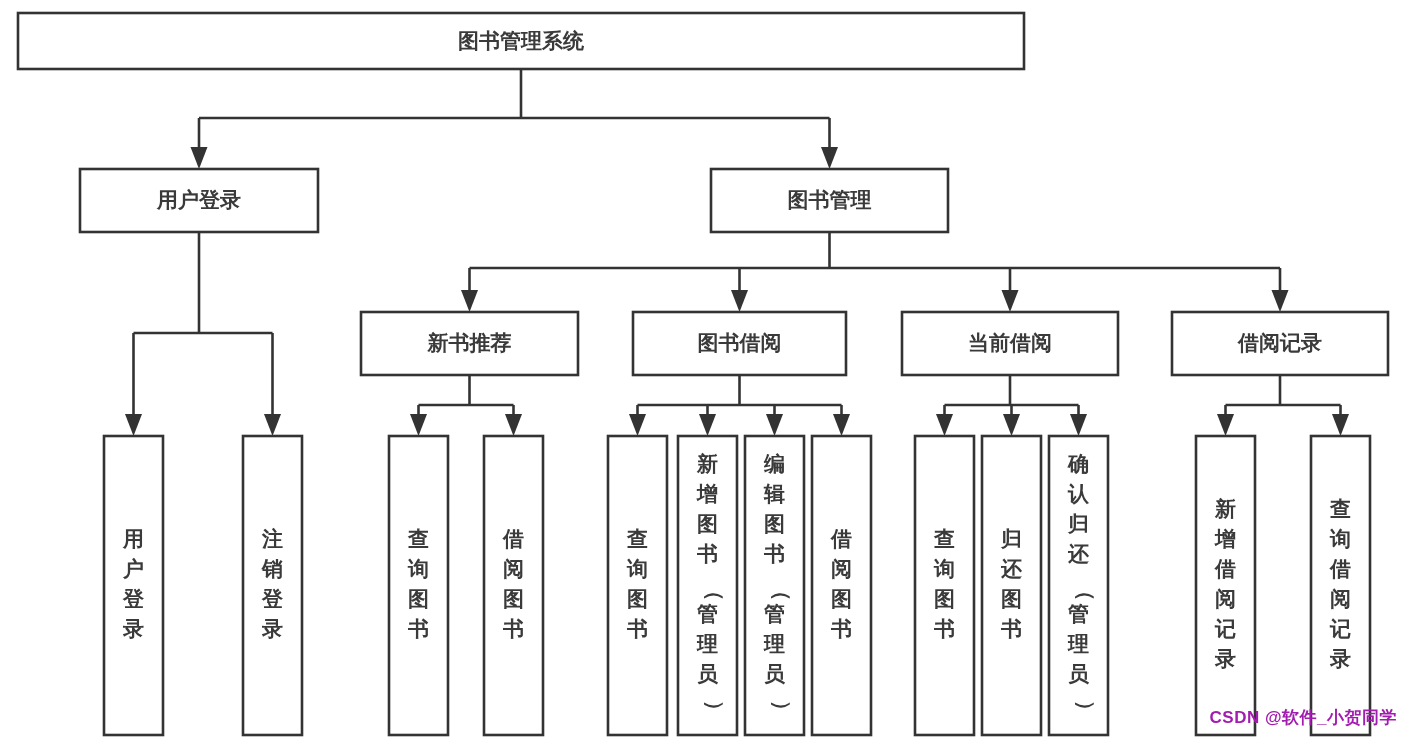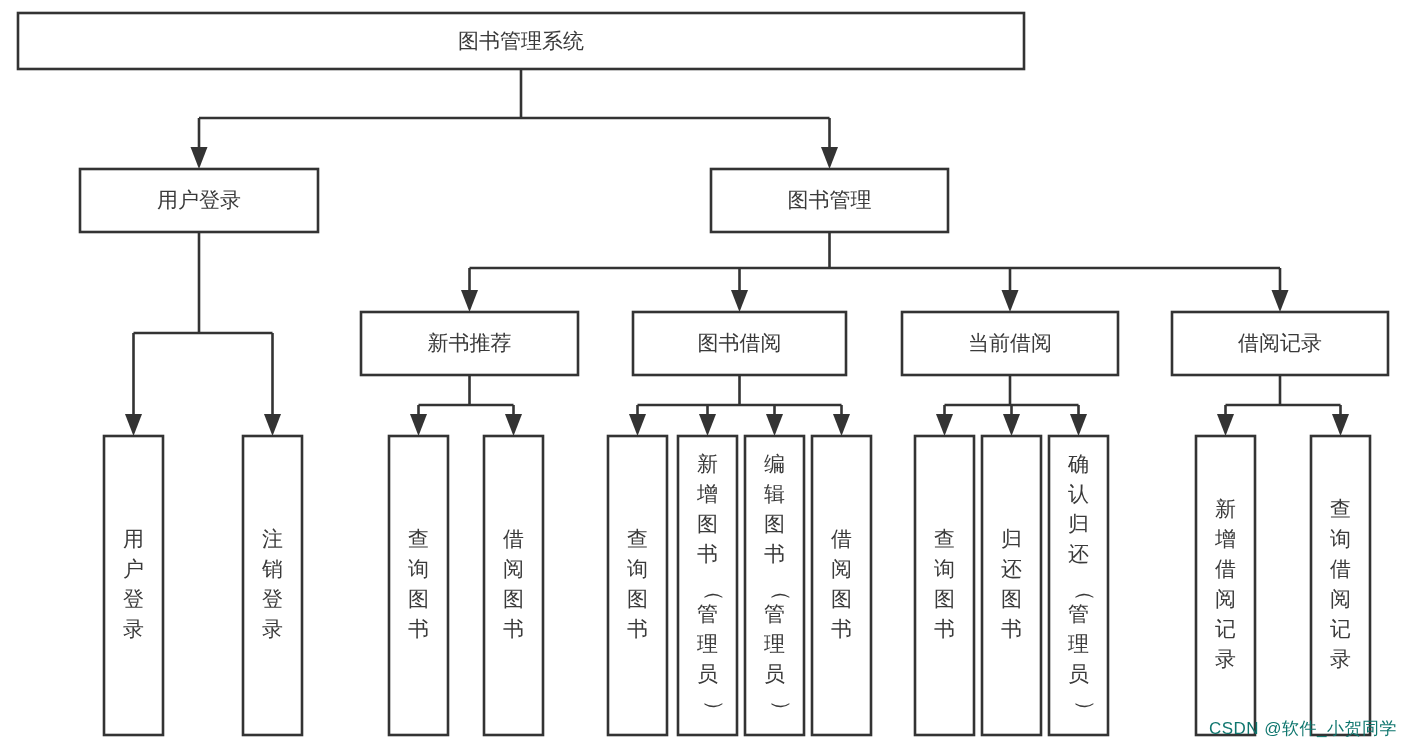--- a/index.html
+++ b/index.html
@@ -2,38 +2,38 @@
 <html><head>
 <meta charset="utf-8">
 <style>
   html,body{margin:0;padding:0;}
   body{
     width:1405px;height:747px;
     background:#ffffff;
     font-family:"Liberation Sans","DejaVu Sans",sans-serif;
     overflow:hidden;
   }
-  #diagram-root{position:relative;width:1405px;height:747px;}
+  #diagram-root{position:relative;width:1405px;height:747px;font-weight:bold;}
   svg#flowchart{position:absolute;left:0;top:0;width:1405px;height:747px;display:block;}
   .node-rect{fill:#ffffff;stroke:#333333;stroke-width:2.6;}
   .edge-line{stroke:#333333;stroke-width:2.6;fill:none;stroke-linecap:butt;}
   .edge-head{fill:#333333;stroke:none;}
   .node-label{
     font-family:"Liberation Sans","DejaVu Sans",sans-serif;
     fill:#3a3a3a;
     text-anchor:middle;
     dominant-baseline:middle;
   }
   .node-label.horizontal{font-size:21px;}
   .vchar{font-size:21px;fill:#3a3a3a;text-anchor:middle;}
   .watermark{
     position:absolute;
-    right:8px;bottom:7px;
+    right:8px;bottom:18px;
     font-size:17px;
-    color:#0f766e;
+    color:#a21caf;
     font-family:"Liberation Sans","DejaVu Sans",sans-serif;
     white-space:nowrap;
     letter-spacing:.5px;
   }
 </style>
 </head>
 <body>
 
 <div id="diagram-root">
   <svg id="flowchart" viewBox="0 0 1405 747">

